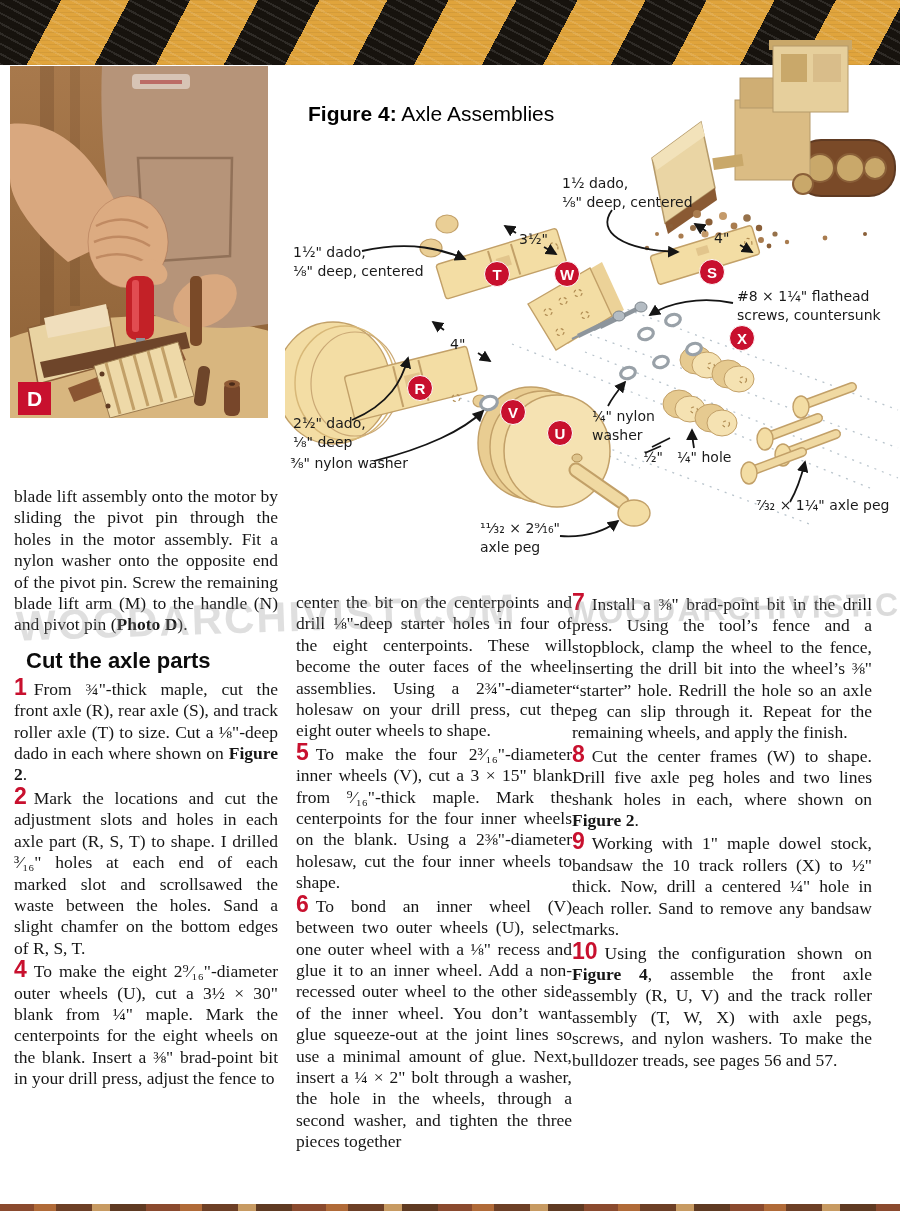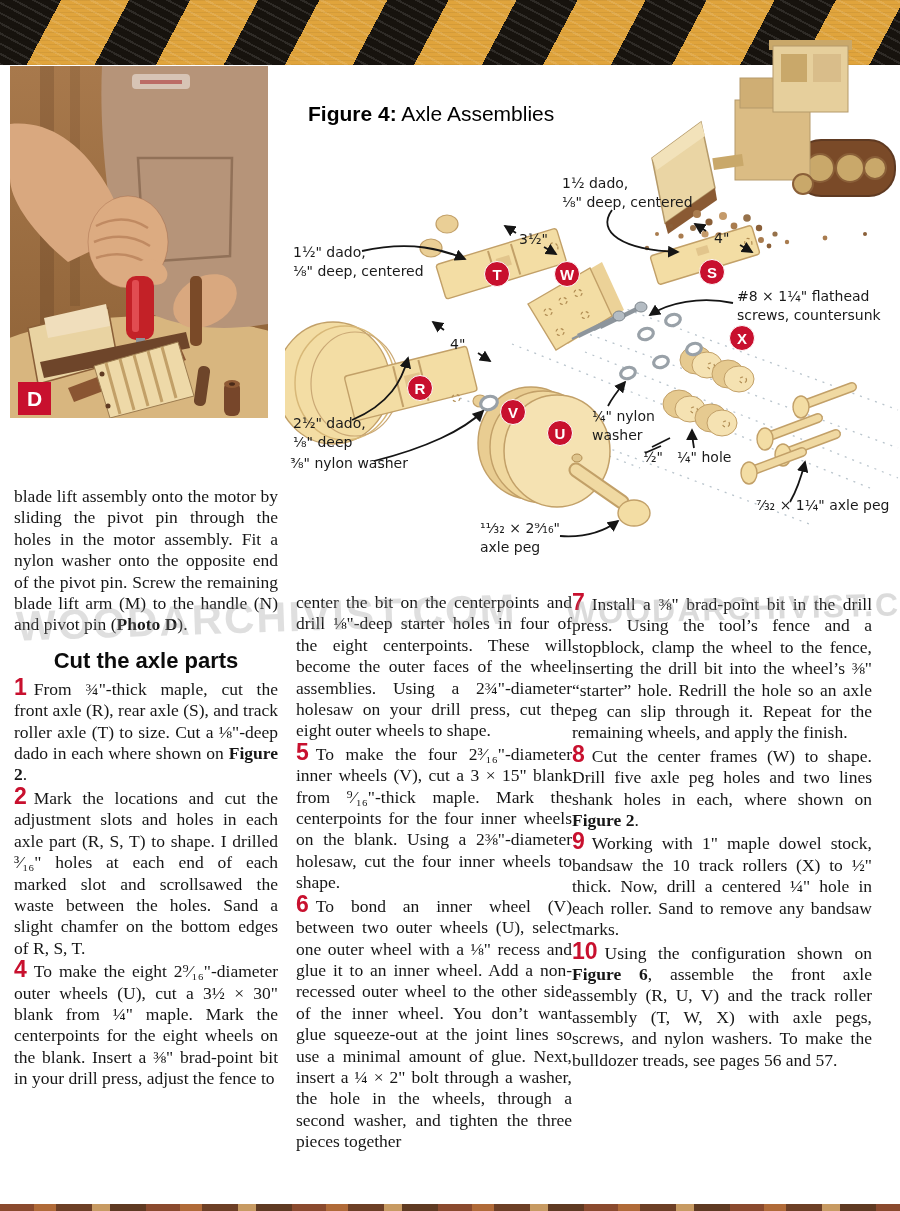--- a/index.html
+++ b/index.html
@@ -20,21 +20,21 @@
   .figtitle{position:absolute;left:292px;top:86px;margin:16px;font:400 21px "Liberation Sans","DejaVu Sans",sans-serif;color:#000;}
   .figtitle .b{font-weight:bold;}
   .diagram{position:absolute;left:285px;top:140px;width:615px;height:470px;}
   .dozer{position:absolute;left:635px;top:38px;width:265px;height:225px;}
   
   .col{position:absolute;text-align:justify;font-size:17.5px;line-height:21.4px;color:#161616;}
   .col p{margin:0;}
   .col1{left:14px;top:486px;width:264px;}
   .col2{left:296px;top:592px;width:276px;}
   .col3{left:572px;top:592px;width:300px;}
-  .subhead{margin:12px 1px 3px;font:bold 22px/26px "Liberation Sans","DejaVu Sans",sans-serif;color:#0c0c0c;text-align:center;}
+  .subhead{margin:12px 12px 3px;font:bold 22px/26px "Liberation Sans","DejaVu Sans",sans-serif;color:#0c0c0c;text-align:left;}
   .stepnum{font:bold 23px/21px "Liberation Sans","DejaVu Sans",sans-serif;color:#c8102e;padding-right:7px;}
   .bold{font-weight:bold;}
   
   .wm{position:absolute;font:bold 42px "Liberation Sans","DejaVu Sans",sans-serif;color:rgba(150,150,150,.30);
       letter-spacing:2px;white-space:nowrap;pointer-events:none;}
   .wm1{left:16px;top:594px;transform:rotate(-2deg);}
   .wm2{left:566px;top:590px;font-size:32px;transform:rotate(-1.5deg);color:rgba(150,150,150,.34);}
   .bottomstrip{position:absolute;left:0;right:0;bottom:0;height:7px;
     background:repeating-linear-gradient(90deg,#8a4a2e 0 34px,#b06a38 34px 56px,#6d3f26 56px 92px,#c79a62 92px 110px,#5f3a22 110px 146px);}
   
@@ -355,20 +355,20 @@
   <div class="col col2">
     <p class="body"><span>center the bit on the centerpoints and drill ⅛"-deep starter holes in four of the eight centerpoints. These will become the outer faces of the wheel assemblies. Using a 2¾"-diameter holesaw on your drill press, cut the eight outer wheels to shape.</span></p>
     <p class="body"><span class="stepnum">5</span><span><span>To make the four 2³⁄₁₆"-diameter inner wheels (V), cut a 3 × 15" blank from ⁹⁄₁₆"-thick maple. Mark the centerpoints for the four inner wheels on the blank. Using a 2⅜"-diameter holesaw, cut the four inner wheels to shape.</span></span></p>
     <p class="body"><span class="stepnum">6</span><span><span>To bond an inner wheel (V) between two outer wheels (U), select one outer wheel with a ⅛" recess and glue it to an inner wheel. Add a non-recessed outer wheel to the other side of the inner wheel. You don’t want glue squeeze-out at the joint lines so use a minimal amount of glue. Next, insert a ¼ × 2" bolt through a washer, the hole in the wheels, through a second washer, and tighten the three pieces together</span></span></p>
   </div>
 
   <div class="col col3">
     <p class="body"><span class="stepnum">7</span><span><span>Install a ⅜" brad-point bit in the drill press. Using the tool’s fence and a stopblock, clamp the wheel to the fence, inserting the drill bit into the wheel’s ⅜" “starter” hole. Redrill the hole so an axle peg can slip through it. Repeat for the remaining wheels, and apply the finish.</span></span></p>
     <p class="body"><span class="stepnum">8</span><span><span>Cut the center frames (W) to shape. Drill five axle peg holes and two lines shank holes in each, where shown on </span><span class="bold">Figure 2</span><span>.</span></span></p>
     <p class="body"><span class="stepnum">9</span><span><span>Working with 1" maple dowel stock, bandsaw the 10 track rollers (X) to ½" thick. Now, drill a centered ¼" hole in each roller. Sand to remove any bandsaw marks.</span></span></p>
-    <p class="body"><span class="stepnum">10</span><span><span>Using the configuration shown on </span><span class="bold">Figure 6</span><span>, assemble the front axle assembly (R, U, V) and the track roller assembly (T, W, X) with axle pegs, screws, and nylon washers. To make the bulldozer treads, see pages 56 and 57.</span></span></p>
+    <p class="body"><span class="stepnum">10</span><span><span>Using the configuration shown on </span><span class="bold">Figure 4</span><span>, assemble the front axle assembly (R, U, V) and the track roller assembly (T, W, X) with axle pegs, screws, and nylon washers. To make the bulldozer treads, see pages 56 and 57.</span></span></p>
   </div>
 
   <div class="wm wm1">WOODARCHIVIST.COM</div>
   <div class="wm wm2">WOODARCHIVIST.COM</div>
 
   <div class="bottomstrip"></div>
 </div>
 
 </body></html>

